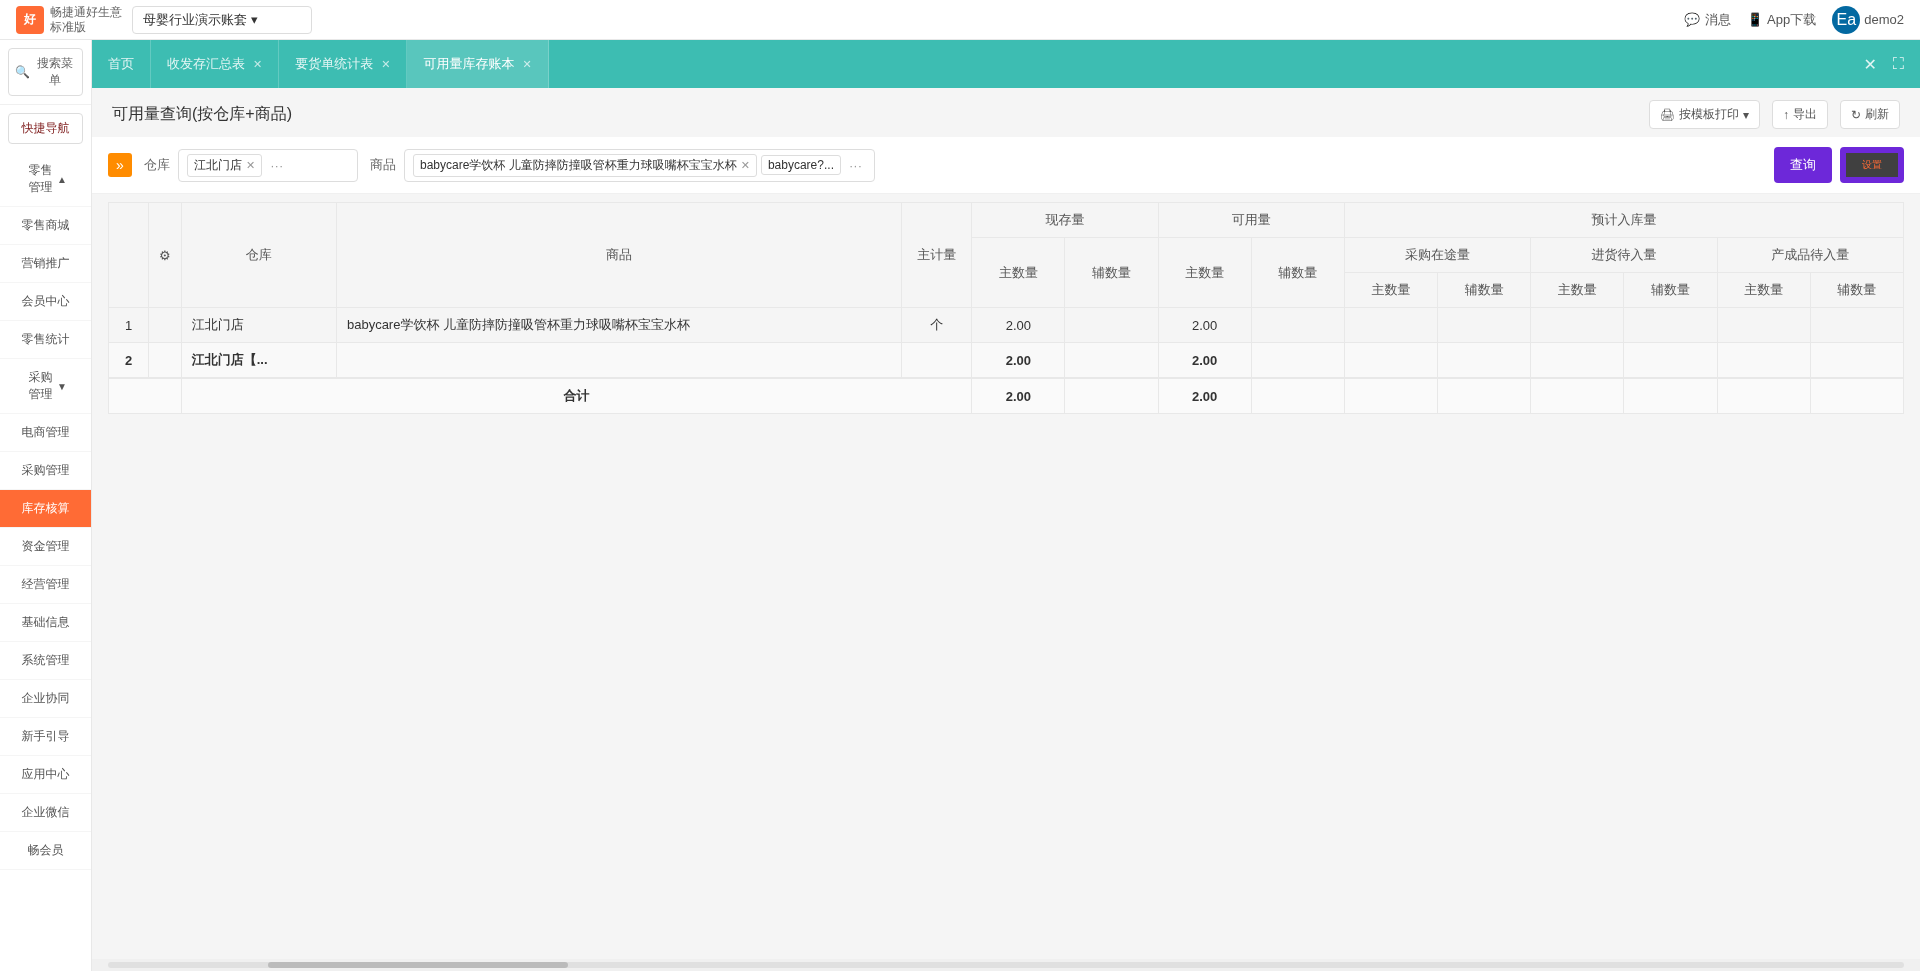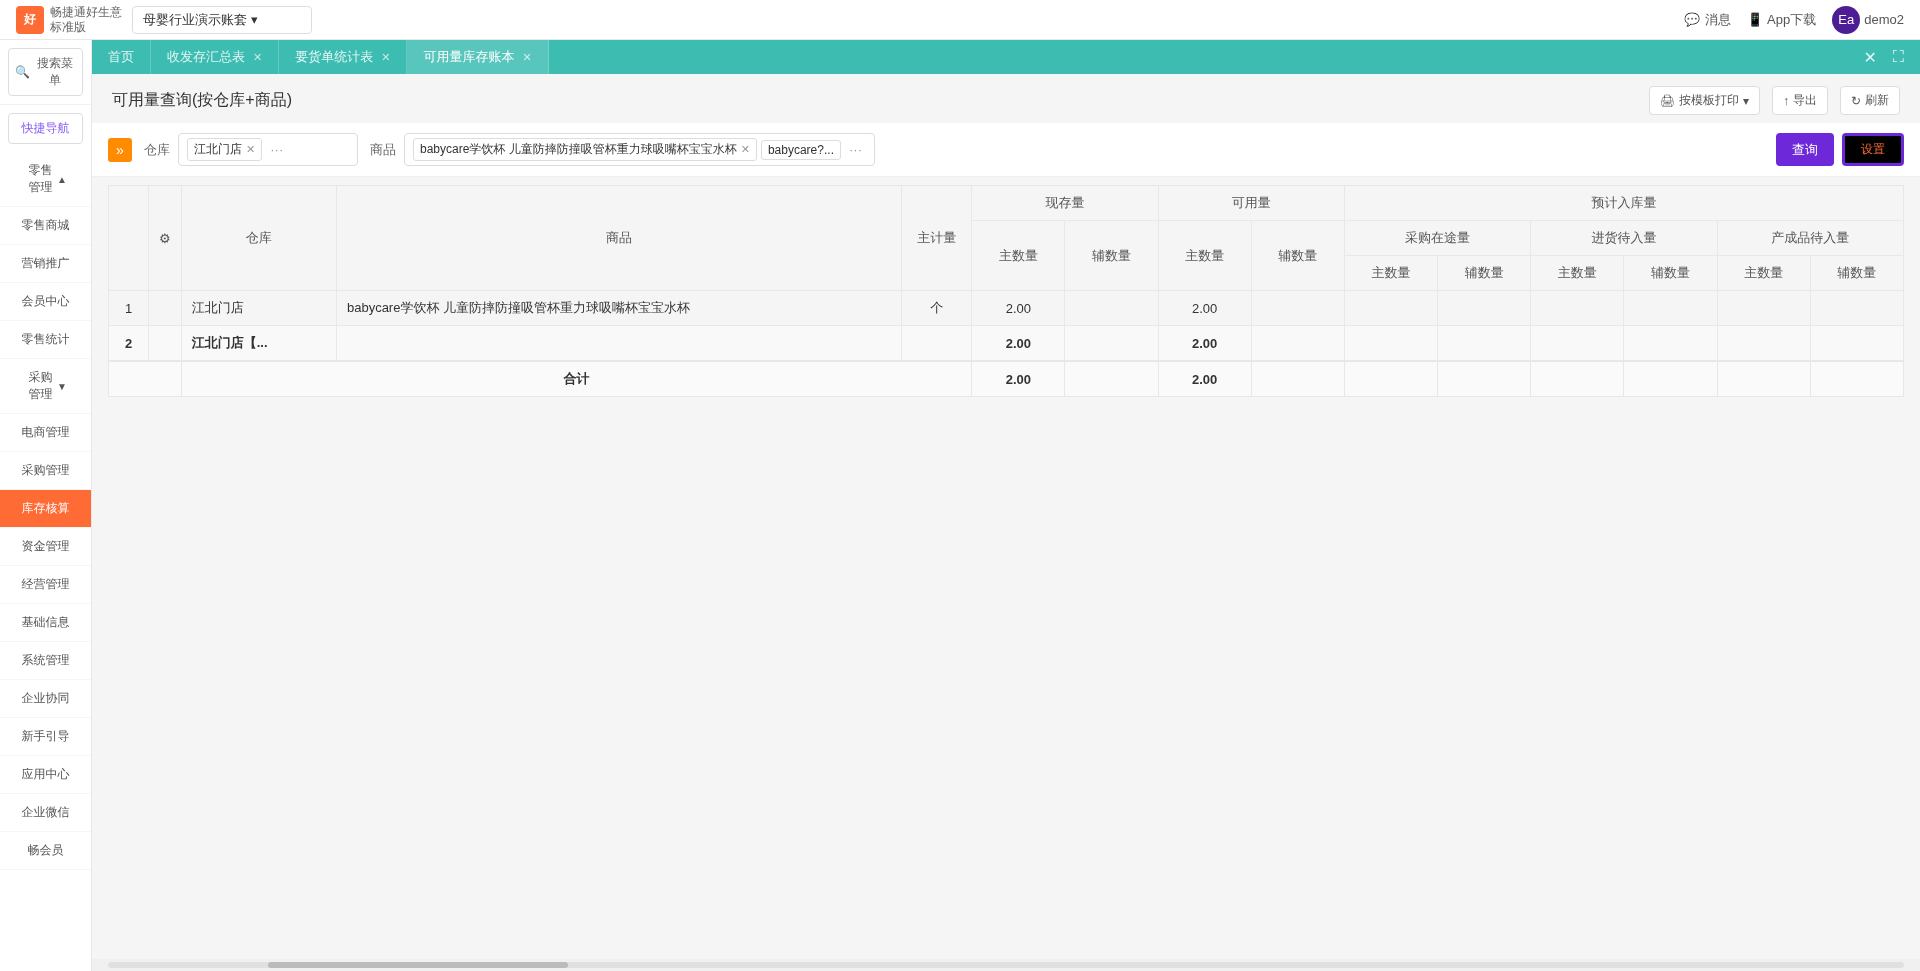--- a/index.html
+++ b/index.html
@@ -7,39 +7,39 @@
 
     
     .top-bar { height: 40px; background: #fff; display: flex; align-items: center; justify-content: space-between; padding: 0 16px; border-bottom: 1px solid #e8e8e8; }
     .top-bar-left { display: flex; align-items: center; gap: 10px; }
     .logo-area { display: flex; align-items: center; gap: 6px; }
     .logo-icon { width: 28px; height: 28px; background: #ff6b35; border-radius: 4px; display: flex; align-items: center; justify-content: center; color: white; font-size: 12px; font-weight: bold; }
     .logo-text { font-size: 12px; color: #666; line-height: 1.2; }
     .org-selector { display: flex; align-items: center; gap: 4px; padding: 4px 10px; border: 1px solid #ddd; border-radius: 4px; cursor: pointer; background: #fff; font-size: 13px; min-width: 180px; }
     .top-bar-right { display: flex; align-items: center; gap: 16px; }
     .top-bar-action { display: flex; align-items: center; gap: 4px; cursor: pointer; color: #555; font-size: 13px; }
-    .avatar { width: 28px; height: 28px; border-radius: 50%; background: #4c1d95; display: flex; align-items: center; justify-content: center; font-size: 13px; color: #fff; }
+    .avatar { width: 28px; height: 28px; border-radius: 50%; background: #0369a1; display: flex; align-items: center; justify-content: center; font-size: 16px; color: #fff; }
 
     
     .layout { display: flex; height: calc(971px - 40px); }
     .sidebar { width: 92px; background: #fff; border-right: 1px solid #e8e8e8; display: flex; flex-direction: column; overflow-y: auto; }
     .sidebar-search { padding: 8px; border-bottom: 1px solid #f0f0f0; }
     .sidebar-search-btn { width: 100%; padding: 6px; background: #fff; border: 1px solid #ddd; border-radius: 4px; cursor: pointer; font-size: 12px; color: #666; display: flex; align-items: center; justify-content: center; gap: 4px; }
     .sidebar-nav-btn { padding: 8px; text-align: center; }
-    .sidebar-nav-btn-inner { width: 100%; padding: 6px; background: #fff; border: 1px solid #ddd; border-radius: 4px; cursor: pointer; font-size: 12px; color: #8b5cf6; }
+    .sidebar-nav-btn-inner { width: 100%; padding: 6px; background: #fff; border: 1px solid #ddd; border-radius: 4px; cursor: pointer; font-size: 12px; color: #7f1d1d; }
     .sidebar-item { padding: 10px 6px; text-align: center; cursor: pointer; font-size: 12px; color: #555; border-bottom: 1px solid #f5f5f5; transition: background 0.2s; }
     .sidebar-item.active { background: #ff6b35; color: #fff; }
     .sidebar-item.has-arrow { display: flex; align-items: center; justify-content: space-between; padding: 10px 24px; }
     .sidebar-item .arrow { font-size: 10px; }
 
     
     .main { flex: 1; display: flex; flex-direction: column; overflow: hidden; }
 
     
-    .tab-bar { height: 34px; background: #3dbdb2; display: flex; align-items: stretch; padding-left: 0; }
+    .tab-bar { height: 48px; background: #3dbdb2; display: flex; align-items: stretch; padding-left: 0; }
     .tab-item { display: flex; align-items: center; gap: 6px; padding: 0 16px; cursor: pointer; font-size: 13px; color: rgba(255,255,255,0.85); border-right: 1px solid rgba(255,255,255,0.2); transition: background 0.2s; white-space: nowrap; }
     .tab-item.active { background: rgba(255,255,255,0.15); color: #fff; font-weight: 500; }
     .tab-close { font-size: 11px; color: rgba(255,255,255,0.7); cursor: pointer; margin-left: 2px; }
     .tab-spacer { flex: 1; }
     .tab-controls { display: flex; align-items: center; gap: 8px; padding: 0 12px; }
     .tab-control-btn { color: rgba(255,255,255,0.85); cursor: pointer; font-size: 16px; padding: 4px; }
 
     
     .page-header { padding: 12px 20px 8px; background: #f5f5f5; display: flex; align-items: center; justify-content: space-between; }
     .page-title { font-size: 16px; font-weight: 500; color: #333; }
@@ -50,21 +50,21 @@
     .filter-bar { background: #fff; margin: 0 0 8px; padding: 10px 16px; display: flex; align-items: center; gap: 12px; border-bottom: 1px solid #f0f0f0; }
     .filter-toggle { width: 24px; height: 24px; background: #ff8c00; border-radius: 3px; display: flex; align-items: center; justify-content: center; color: #fff; cursor: pointer; font-size: 14px; }
     .filter-group { display: flex; align-items: center; gap: 8px; }
     .filter-label { font-size: 13px; color: #666; white-space: nowrap; }
     .filter-input { display: flex; align-items: center; gap: 4px; padding: 4px 8px; border: 1px solid #ddd; border-radius: 4px; min-width: 180px; background: #fff; font-size: 13px; }
     .filter-tag { display: flex; align-items: center; gap: 4px; padding: 2px 6px; background: #fff; border: 1px solid #ddd; border-radius: 3px; font-size: 12px; color: #333; }
     .filter-tag-close { cursor: pointer; color: #999; font-size: 11px; }
     .filter-dots { color: #999; padding: 0 4px; cursor: pointer; }
     .filter-actions { display: flex; gap: 8px; margin-left: auto; }
     .btn-query { background: #6d28d9; color: #fff; border: none; padding: 6px 16px; border-radius: 4px; cursor: pointer; font-size: 13px; }
-    .btn-settings { background: #000000; color: #ff6b35; border: 3px solid #6d28d9; padding: 5px 16px; border-radius: 4px; cursor: pointer; font-size: 12px; }
+    .btn-settings { background: #404040; color: #ff6b35; border: 6px solid #6d28d9; padding: 5px 16px; border-radius: 4px; cursor: pointer; font-size: 10px; }
     .data-table { width: 100%; border-collapse: collapse; font-size: 13px; }
     .data-table th { background: #f5f5f5; color: #555; font-weight: 500; padding: 8px 10px; border: 1px solid #e8e8e8; text-align: center; white-space: nowrap; }
     .data-table td { padding: 8px 10px; border: 1px solid #e8e8e8; color: #333; text-align: center; }
     .data-table .col-warehouse { text-align: left; }
     .data-table .col-product { text-align: left; }
     .data-table .row-subtotal td { font-weight: bold; background: #f9f9f9; }
 
     
     .th-main { background: #f0f0f0; }
     .th-available { background: #e8f5f5; }

